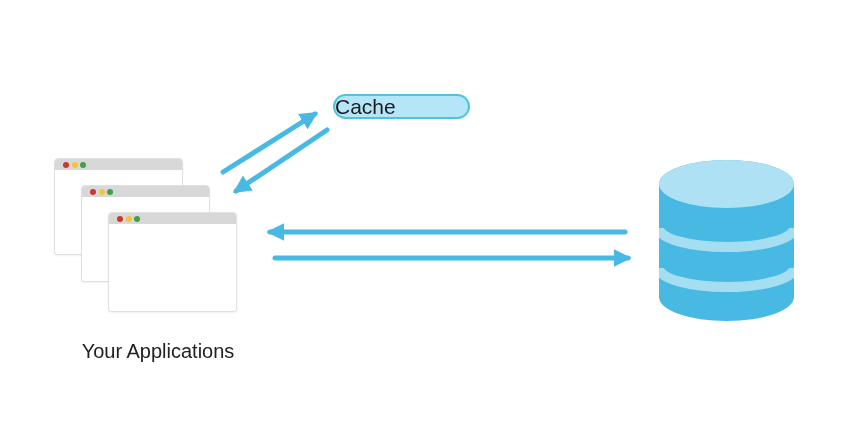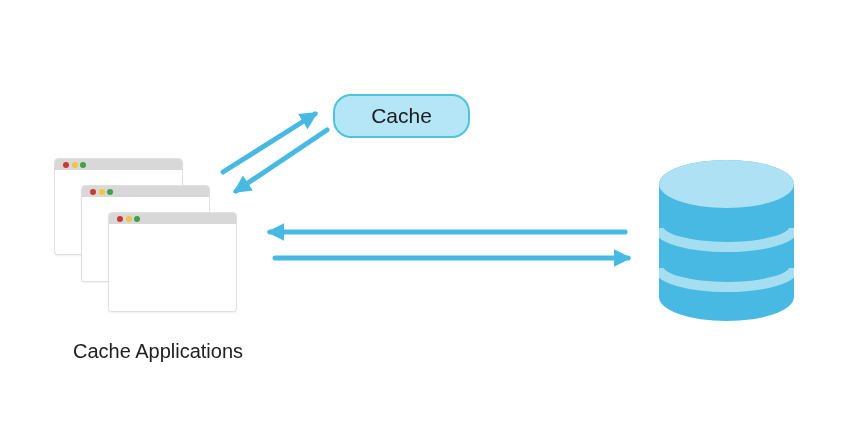--- a/index.html
+++ b/index.html
@@ -41,28 +41,27 @@
     width: 6px; height: 6px;
     border-radius: 50%;
   }
   .dot.red    { left: 8px;    background: #c9392f; }
   .dot.yellow { left: 16.5px; background: #f2c53d; }
   .dot.green  { left: 25px;   background: #43a047; }
   
   .cache-pill {
     position: absolute;
     left: 333px; top: 94px;
-    width: 137px; height: 44px;
+    width: 137px; height: 25px;
     box-sizing: border-box;
     background: #b5e6f7;
     border: 2px solid #4ec3e0;
     border-radius: 18px;
     display: flex;
     align-items: center;
-    justify-content: center;
     font-size: 21px;
     color: #1c1c1c;
   }
   
   .node-label {
     position: absolute;
     font-size: 20px;
     color: #212121;
     text-align: center;
   }
@@ -120,15 +119,15 @@
       <span class="dot red"></span>
       <span class="dot yellow"></span>
       <span class="dot green"></span>
     </div>
   </div>
 
   <div class="cache-pill">
     <span>Cache</span>
   </div>
 
-  <div class="node-label" id="apps-label">Cache Applications</div>
+  <div class="node-label" id="apps-label">Your Applications</div>
 
 </div>
 
 </body></html>

